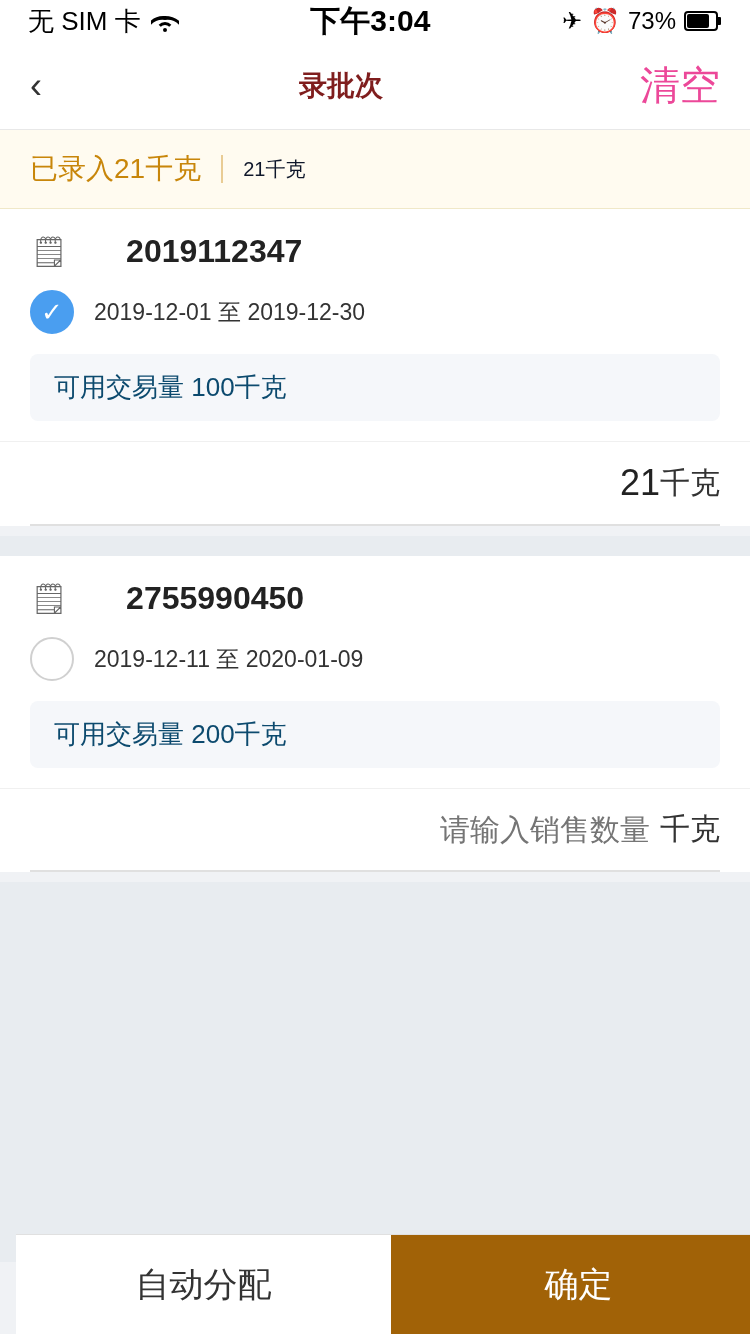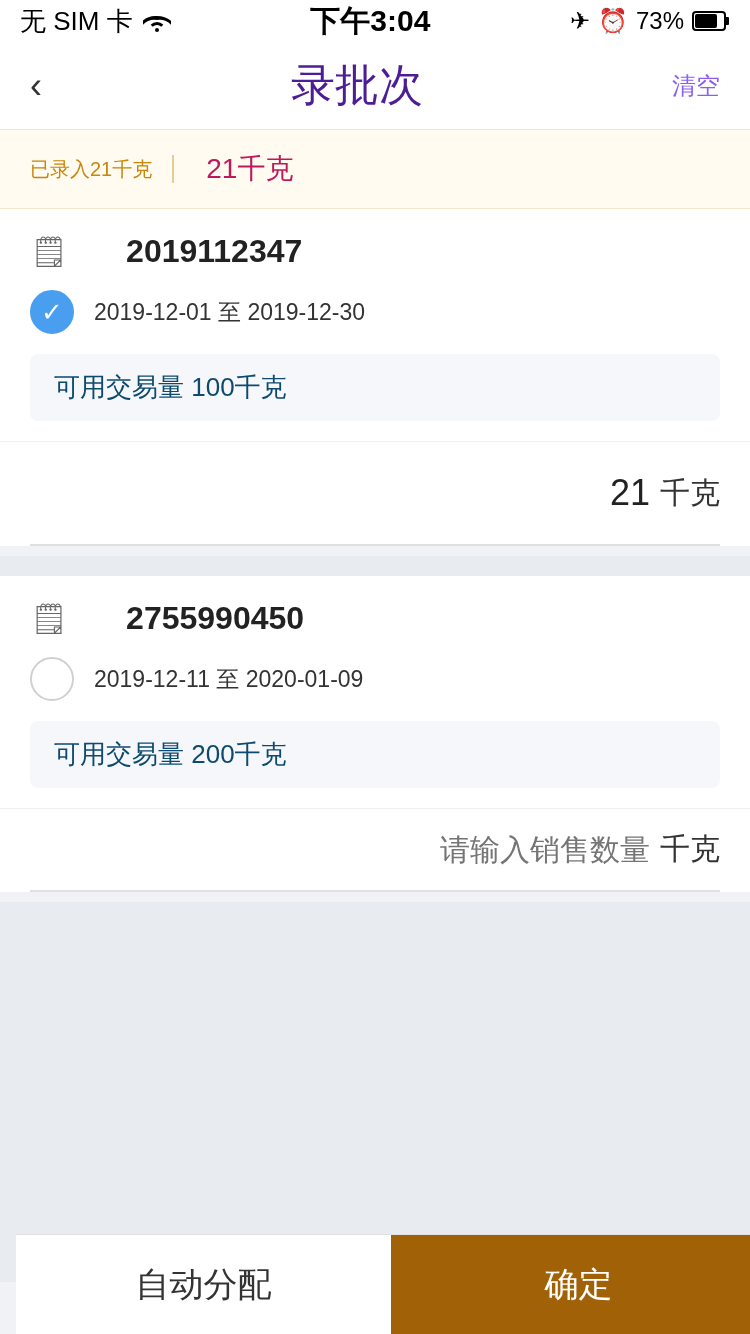--- a/index.html
+++ b/index.html
@@ -13,21 +13,21 @@
     }
 
     
     .status-bar {
       width: 750px;
       height: 42px;
       background: #fff;
       display: flex;
       align-items: center;
       justify-content: space-between;
-      padding: 0 20px;
+      padding: 0 28px;
       font-size: 26px;
     }
     .status-left {
       display: flex;
       align-items: center;
       gap: 10px;
       font-size: 26px;
       color: #000;
     }
     .status-center {
@@ -53,53 +53,52 @@
       justify-content: space-between;
       padding: 0 30px;
       border-bottom: 1px solid #e8e8e8;
     }
     .nav-back {
       font-size: 36px;
       color: #333;
       cursor: pointer;
     }
     .nav-title {
-      font-size: 44px;
-      font-weight: 400;
-      color: #4c1d95;
+      font-size: 28px;
+      font-weight: 700;
+      color: #7f1d1d;
     }
     .nav-clear {
-      font-size: 24px;
-      color: #8b5cf6;
+      font-size: 40px;
+      color: #ec4899;
       cursor: pointer;
     }
 
     
     .summary-bar {
       background: #fffbf0;
       padding: 20px 30px;
       display: flex;
       align-items: center;
       gap: 20px;
       border-bottom: 1px solid #f0e8c8;
     }
     .summary-label {
-      font-size: 20px;
+      font-size: 28px;
       color: #c8860a;
     }
     .summary-divider {
       width: 2px;
       height: 28px;
       background: #c8860a;
       opacity: 0.4;
     }
     .summary-value {
-      font-size: 28px;
-      color: #be185d;
-      margin-left: 12px;
+      font-size: 20px;
+      color: #0f172a;
     }
 
     
     .batch-card {
       background: #fff;
       margin-bottom: 0;
     }
     .batch-header {
       display: flex;
       align-items: center;
@@ -153,22 +152,21 @@
       padding: 16px 24px;
       font-size: 26px;
       color: #0c4a6e;
     }
 
     
     .quantity-row {
       display: flex;
       align-items: center;
       justify-content: flex-end;
-      padding: 30px 30px;
-      gap: 10px;
+      padding: 20px 30px;
       border-top: 1px solid #f0f0f0;
     }
     .quantity-value {
       font-size: 36px;
       font-weight: 500;
       color: #222;
     }
     .quantity-unit {
       font-size: 30px;
       color: #333;

